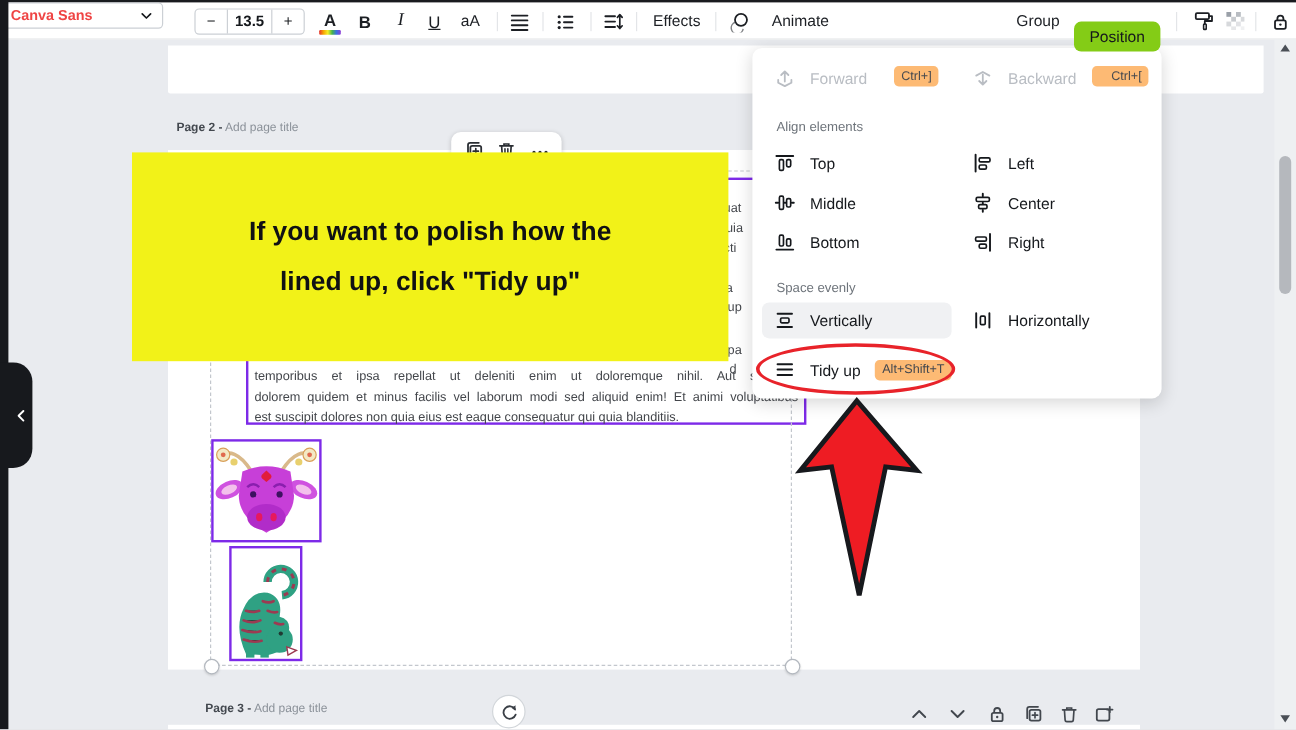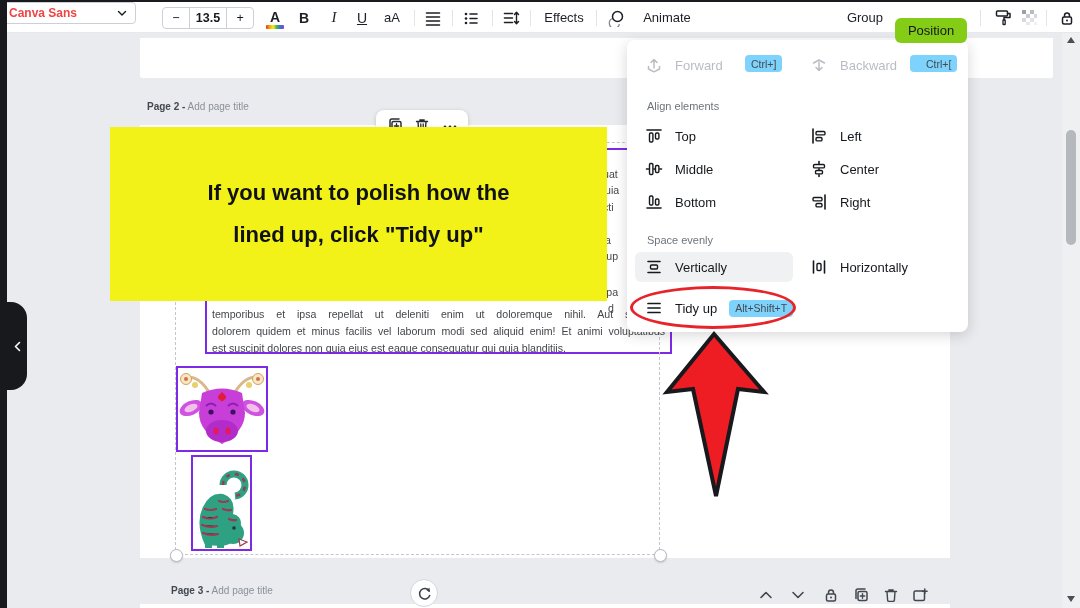--- a/index.html
+++ b/index.html
@@ -38,21 +38,21 @@
   #selbox{position:absolute;left:175px;top:142px;width:485px;height:413px;border:1.5px dashed #c3c7cd;box-sizing:border-box;}
   .handle{position:absolute;width:11px;height:11px;border-radius:50%;background:#fff;border:1px solid #b3b8bf;box-shadow:0 1px 2px rgba(0,0,0,.15);cursor:pointer;}
   .imgbox{position:absolute;border:2px solid #7D2AE8;background:#fff;box-sizing:border-box;cursor:pointer;}
   
   #minibar{position:absolute;left:376px;top:110px;width:92px;height:30px;background:#fff;border-radius:8px;box-shadow:0 1px 4px rgba(0,0,0,.18);display:flex;align-items:center;justify-content:space-evenly;}
   
   #dropdown{position:absolute;left:627px;top:40px;width:341px;height:292px;background:#fff;border-radius:8px;box-shadow:0 3px 14px rgba(0,0,0,.16);}
   .mitem{position:absolute;display:flex;align-items:center;gap:12px;font-size:13px;color:#15181c;cursor:pointer;height:24px;}
   .mitem.dis{color:#b9bdc3;}
   .mhead{position:absolute;font-size:11px;color:#6e747b;}
-  .kbd{background:#7dd3fc;border-radius:4px;padding:2.5px 6px;font-size:10.5px;color:#45494f;white-space:nowrap;}
+  .kbd{background:#fdba74;border-radius:4px;padding:2.5px 6px;font-size:10.5px;color:#45494f;white-space:nowrap;}
   .hl{position:absolute;left:8px;top:212px;width:158px;height:30px;background:#f0f1f3;border-radius:6px;}
   #redring{position:absolute;left:630px;top:286px;width:160px;height:37px;border:3px solid #E8232A;border-radius:50%;}
   
   #sidestrip{position:absolute;left:0;top:0;width:7px;height:608px;background:#17191d;}
   #sidetab{position:absolute;left:0;top:302px;width:27px;height:88px;background:#17191d;border-radius:0 16px 16px 0;display:flex;align-items:center;justify-content:flex-end;padding-right:6px;box-sizing:border-box;cursor:pointer;}
   
   #scrolltrack{position:absolute;left:1062px;top:33px;width:18px;height:575px;background:#eef0f2;}
   #scrollthumb{position:absolute;left:1066px;top:130px;width:10px;height:115px;border-radius:5px;background:#b5b8bd;cursor:pointer;}
   .tri-up{width:0;height:0;border-left:4px solid transparent;border-right:4px solid transparent;border-bottom:6px solid #4a4f56;}
   .tri-down{width:0;height:0;border-left:4px solid transparent;border-right:4px solid transparent;border-top:6px solid #4a4f56;}

